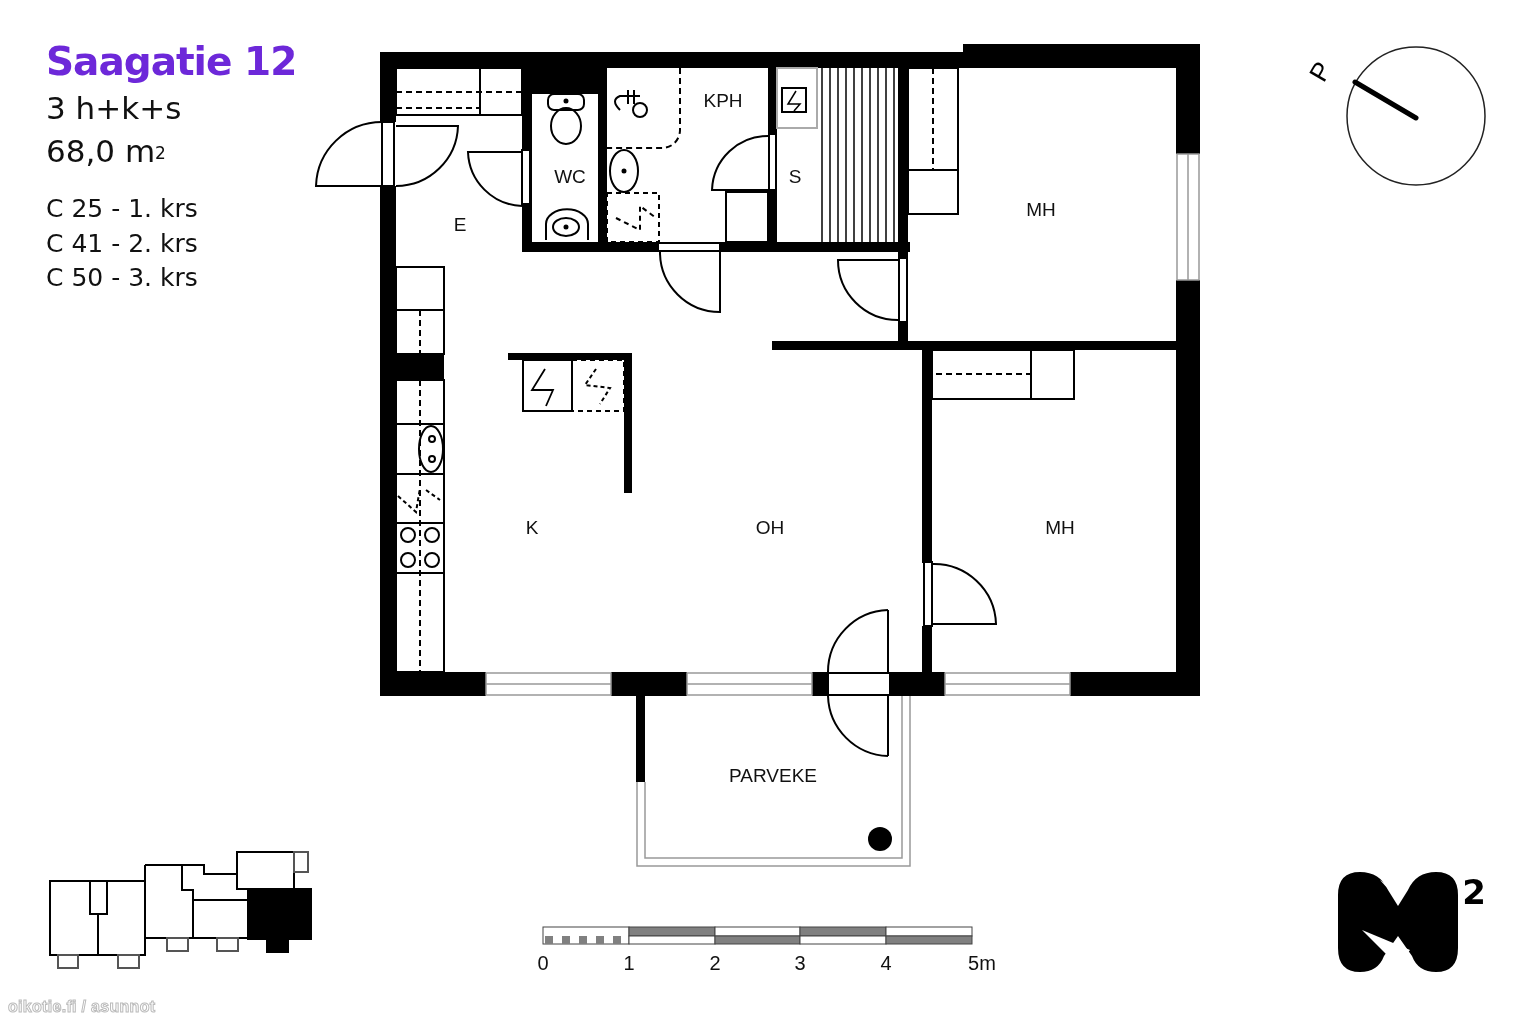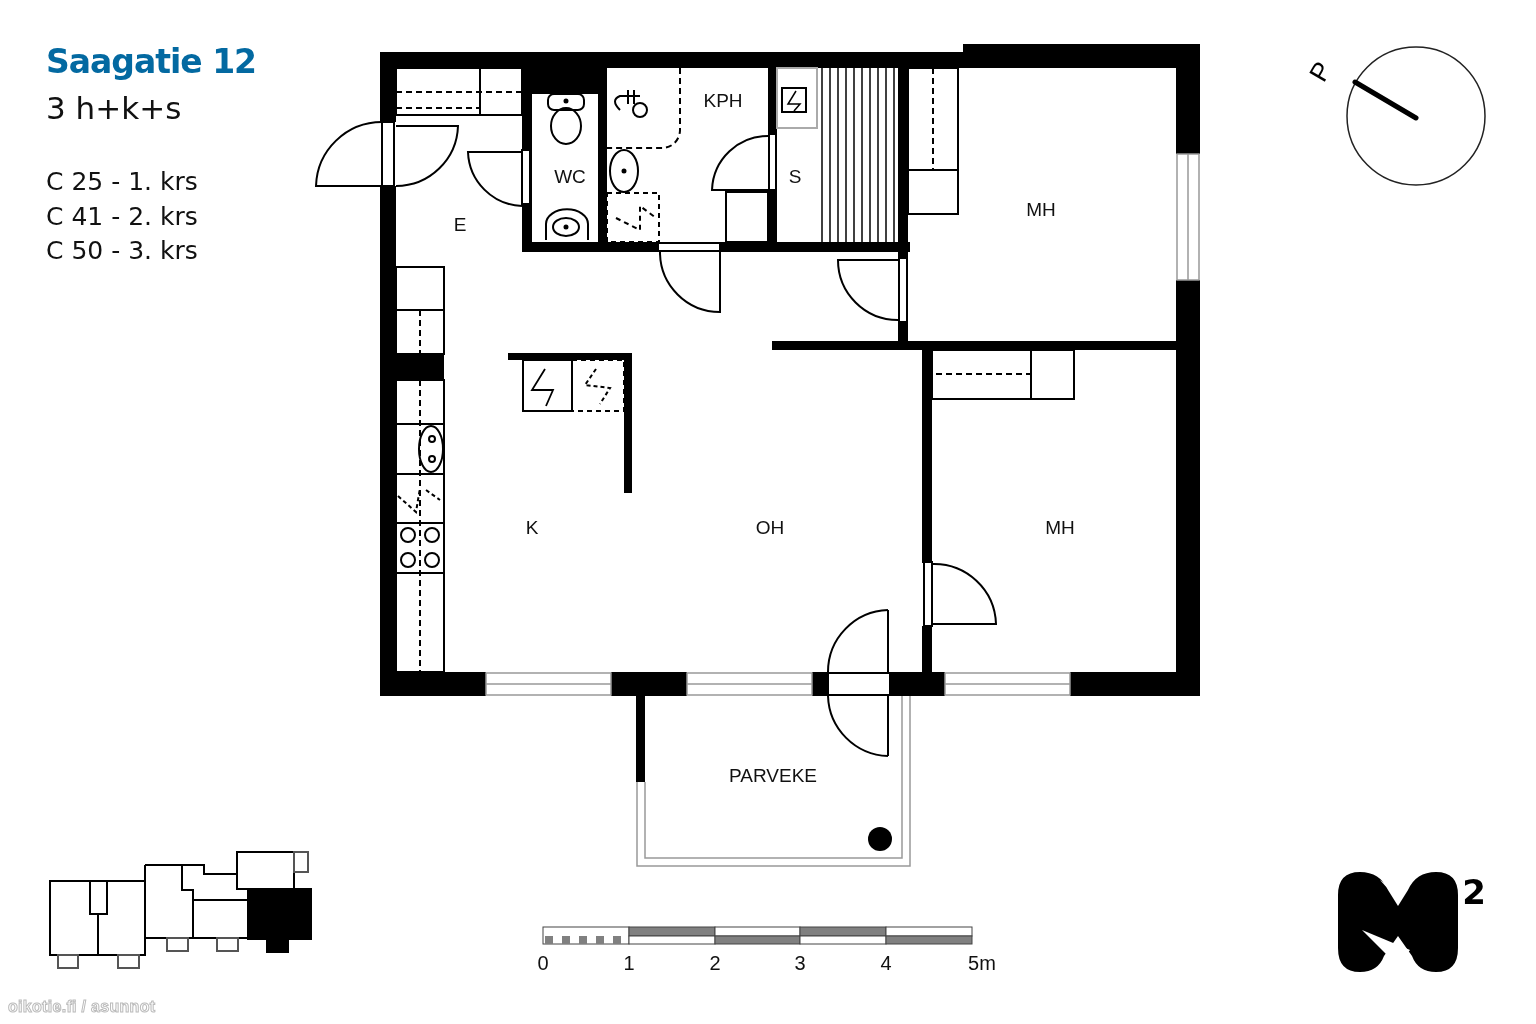--- a/index.html
+++ b/index.html
@@ -1,32 +1,33 @@
 <!DOCTYPE html>
 <html><head>
   <meta charset="utf-8">
   <style>
     html, body { margin:0; padding:0; background:#ffffff; }
     body { width:1536px; height:1024px; position:relative; overflow:hidden; font-family:"Liberation Sans", sans-serif; color:#111; }
     .info { position:absolute; left:46px; top:40px; }
-    .addr { font-family:"DejaVu Sans", sans-serif; font-weight:bold; font-size:33px; line-height:44px; letter-spacing:-1px; color:#0369a1; }
+    .addr { font-family:"DejaVu Sans", sans-serif; font-weight:bold; font-size:39px; line-height:44px; letter-spacing:-1px; color:#6d28d9; }
     .type { font-family:"DejaVu Sans", sans-serif; font-size:31px; line-height:38px; margin-top:5px; color:#111; }
     .type sup { font-size:17px; vertical-align:top; position:relative; top:2px; }
-    .units { margin-top:38px; font-family:"DejaVu Sans", sans-serif; font-size:25px; line-height:34.5px; color:#111; }
+    .units { margin-top:22px; font-family:"DejaVu Sans", sans-serif; font-size:25px; line-height:34.5px; color:#111; }
     .plan { position:absolute; left:0; top:0; }
     .room-label { font-family:"Liberation Sans", sans-serif; font-size:19px; fill:#111; text-anchor:middle; }
     .watermark { position:absolute; left:8px; top:998px; font-family:"Liberation Sans", sans-serif; font-size:16px; font-weight:bold; color:#fff; -webkit-text-stroke:1px #bbb; letter-spacing:0.3px; }
     .scale-lbl { font-family:"Liberation Sans", sans-serif; font-size:20px; fill:#111; }
   </style>
 </head>
 <body>
 
 <div class="info">
   <div class="addr">Saagatie 12</div>
   <div class="type">3 h+k+s</div>
+  <div class="type"><span>68,0 m</span><sup>2</sup></div>
   <div class="units">
     <div>C 25 - 1. krs</div>
     <div>C 41 - 2. krs</div>
     <div>C 50 - 3. krs</div>
   </div>
 </div>
 
 <svg class="plan" width="1536" height="1024" viewBox="0 0 1536 1024">
 
   <g fill="#000">

